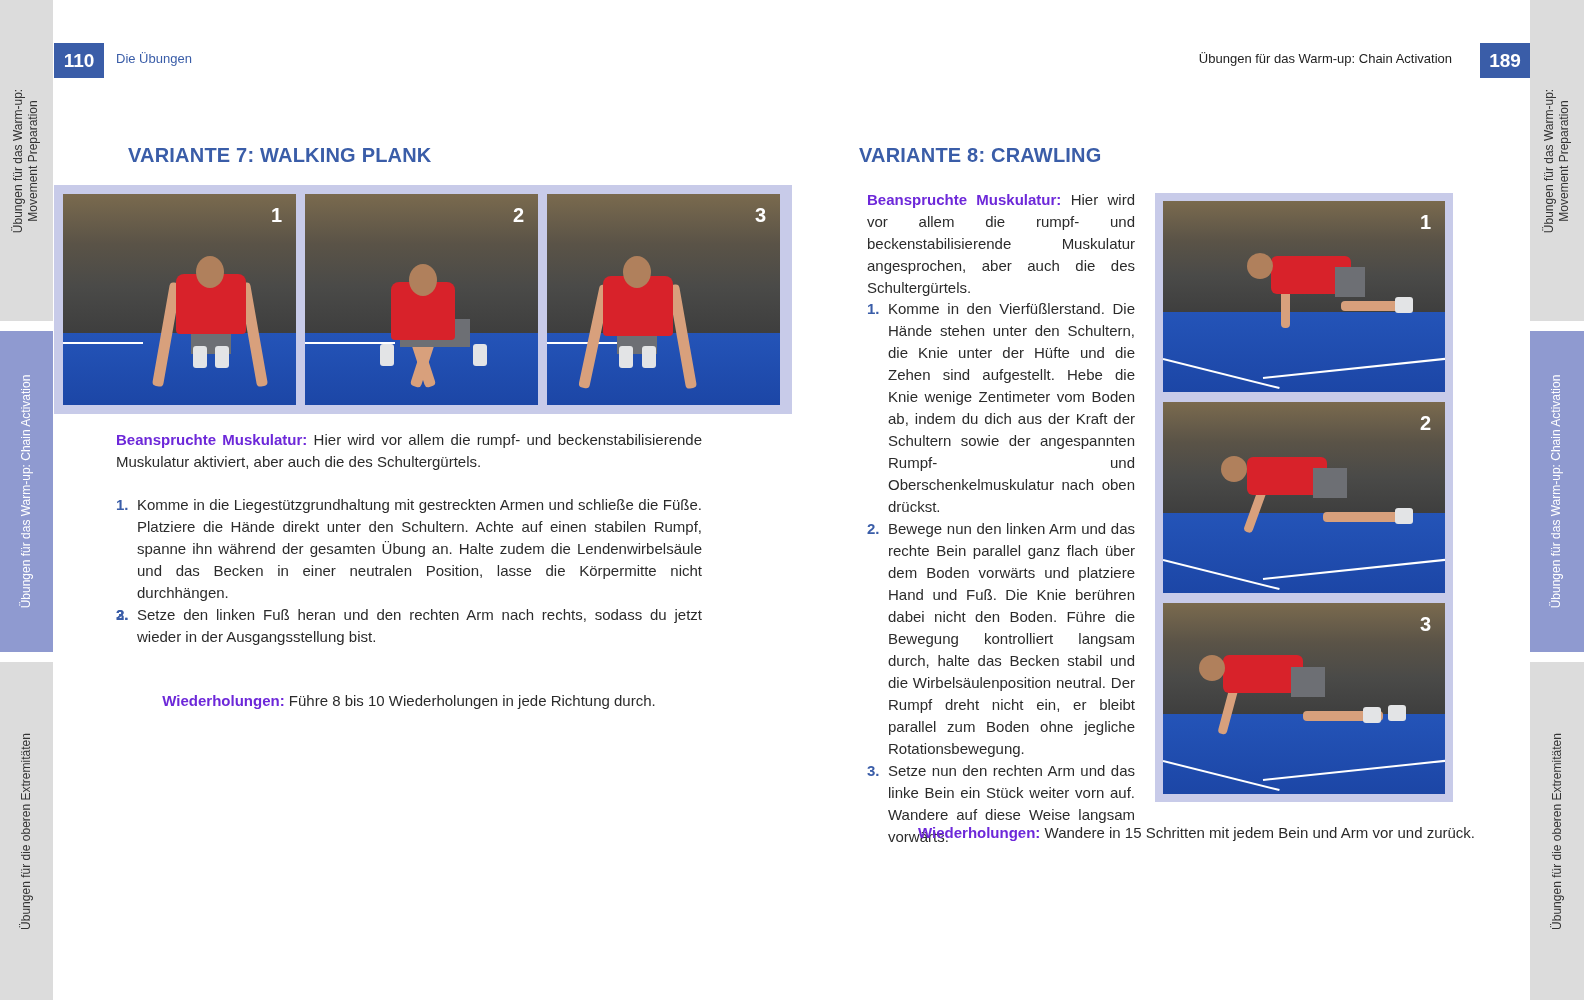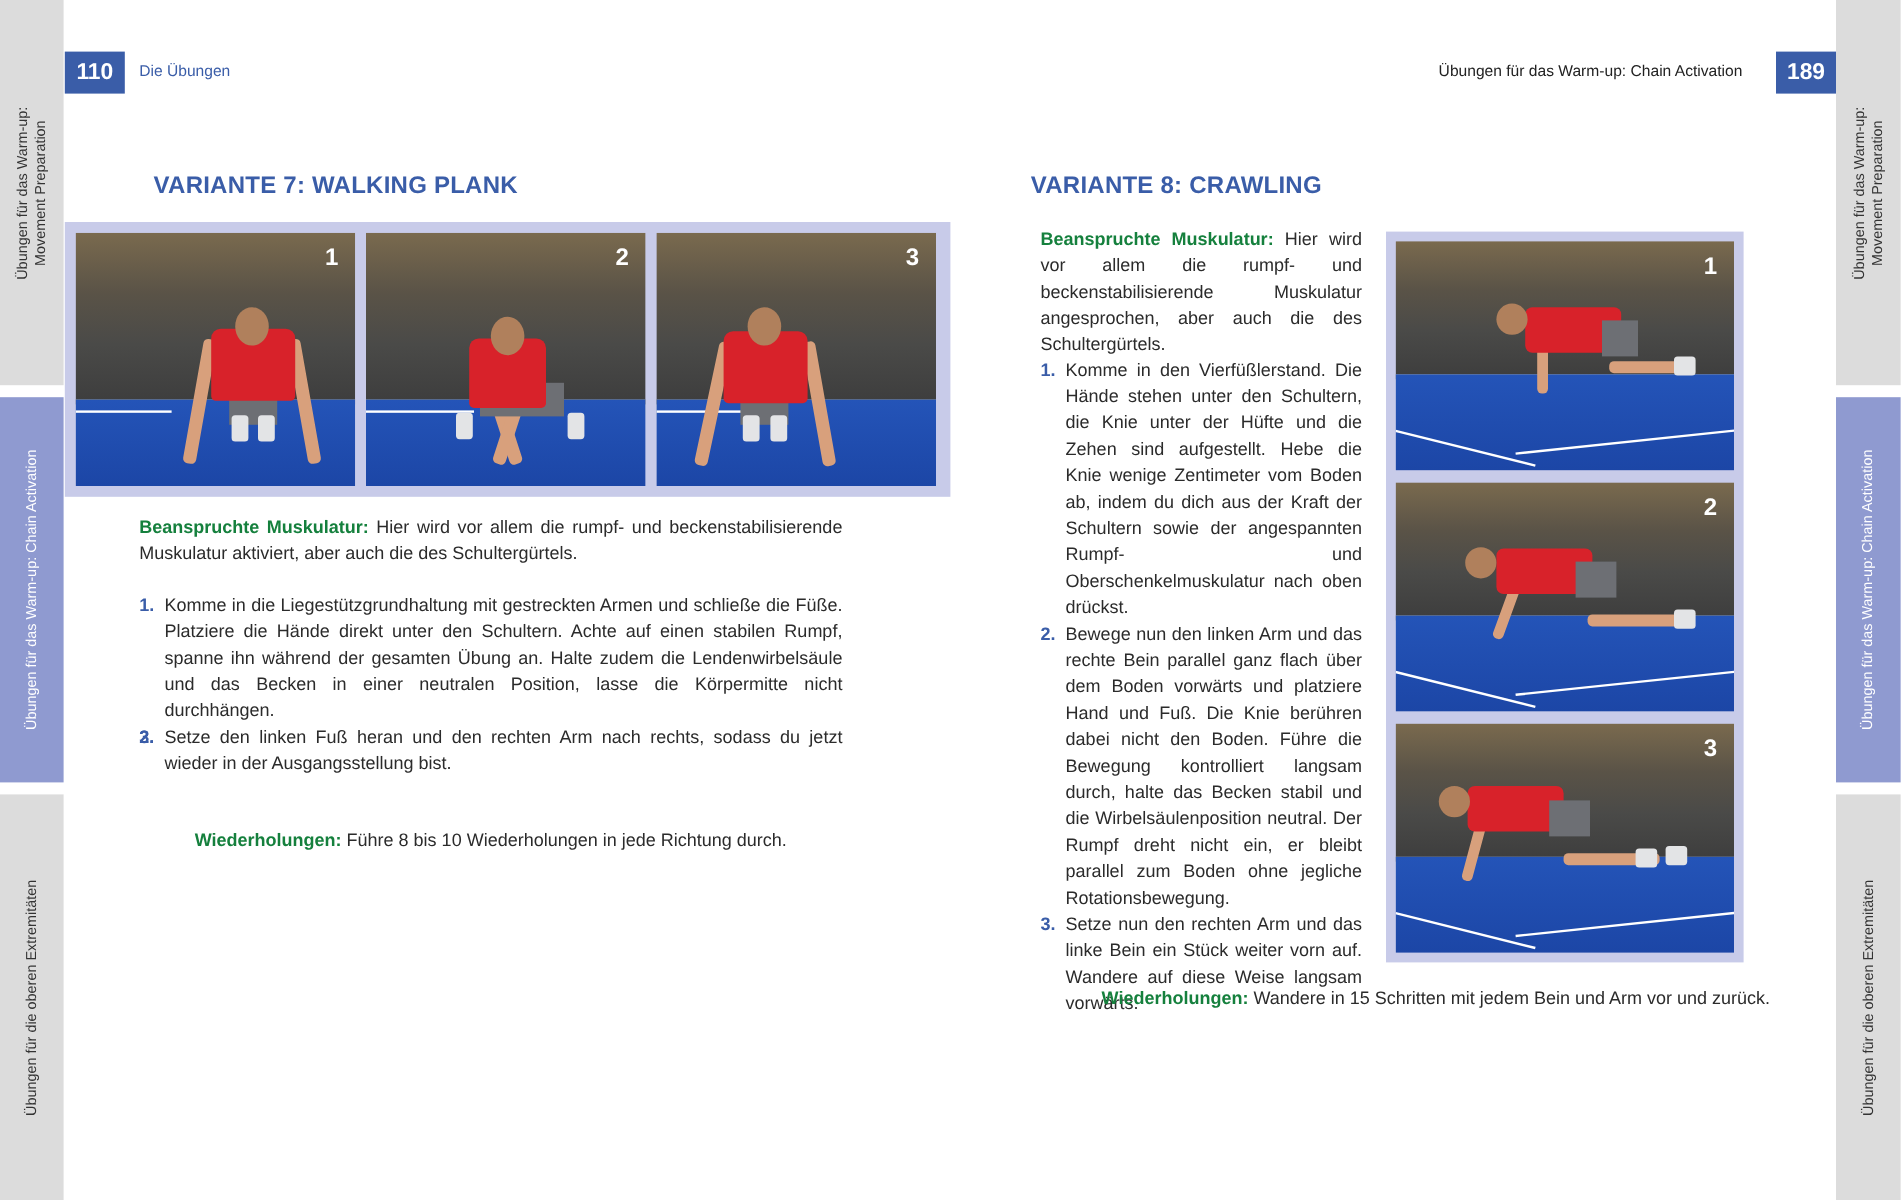--- a/index.html
+++ b/index.html
@@ -35,21 +35,21 @@
 
   
   .fig-front .shirt { position: absolute; background: #d8222a; border-radius: 8px 8px 4px 4px; }
   .fig-front .head { position: absolute; background: #b0805c; border-radius: 50%; }
   .fig-front .arm { position: absolute; background: #d8a07c; border-radius: 4px; }
   .fig-front .shorts { position: absolute; background: #6d6f74; }
   .fig-front .shoe { position: absolute; background: #e3e4e6; border-radius: 3px; }
 
   
   .text { position: absolute; font-size: 15px; line-height: 22px; color: #2b2b2b; }
-  .text .label { color: #15803d; font-weight: bold; }
+  .text .label { color: #6d28d9; font-weight: bold; }
   .text.justify { text-align: justify; }
   ol.steps { list-style: none; position: absolute; font-size: 15px; line-height: 22px; }
   ol.steps li { position: relative; padding-left: 21px; text-align: justify; }
   ol.steps li .num { position: absolute; left: 0; top: 0; color: #3a5da8; font-weight: bold; }
 </style>
 </head>
 <body>
 
 <div class="side-tab left-tab" style="top:0;height:321px;">
   <div class="vtext"><span>Übungen für das Warm-up:</span><br><span>Movement Preparation</span></div>

